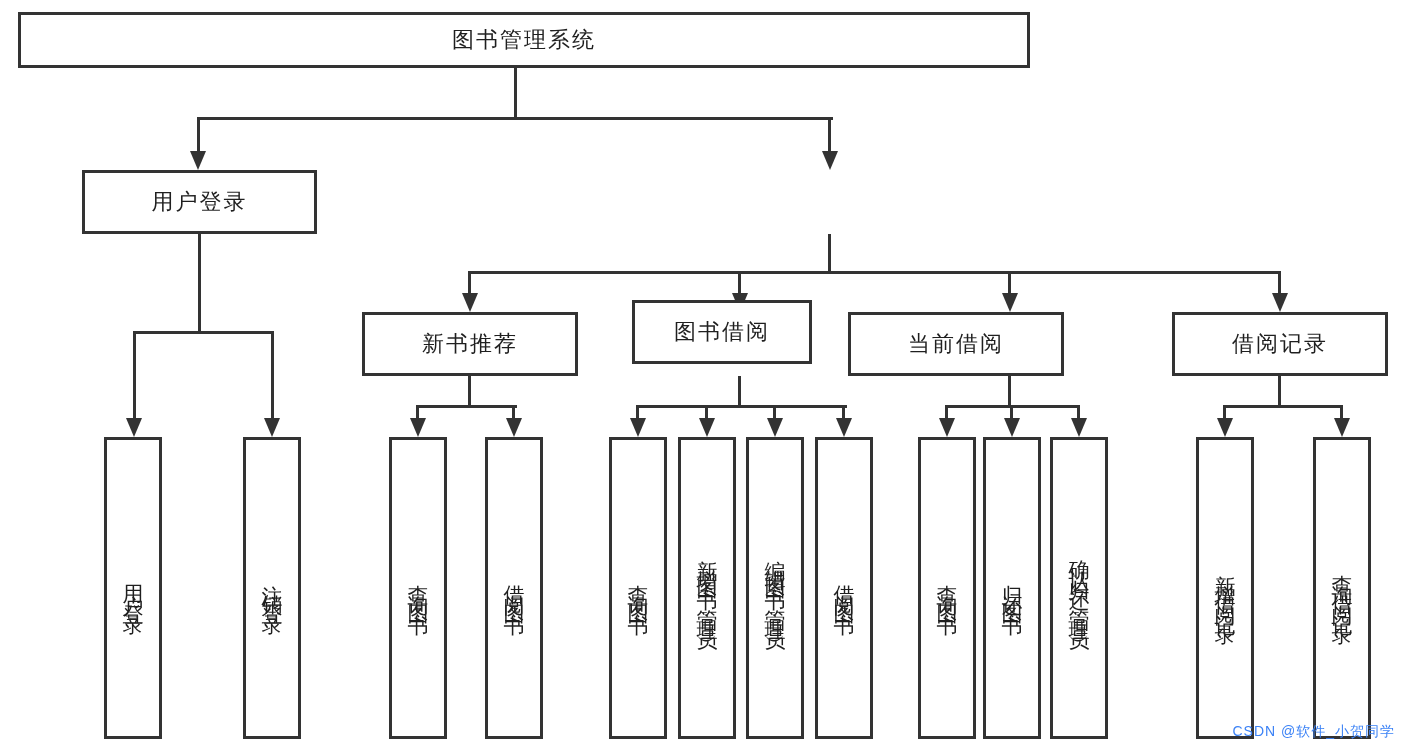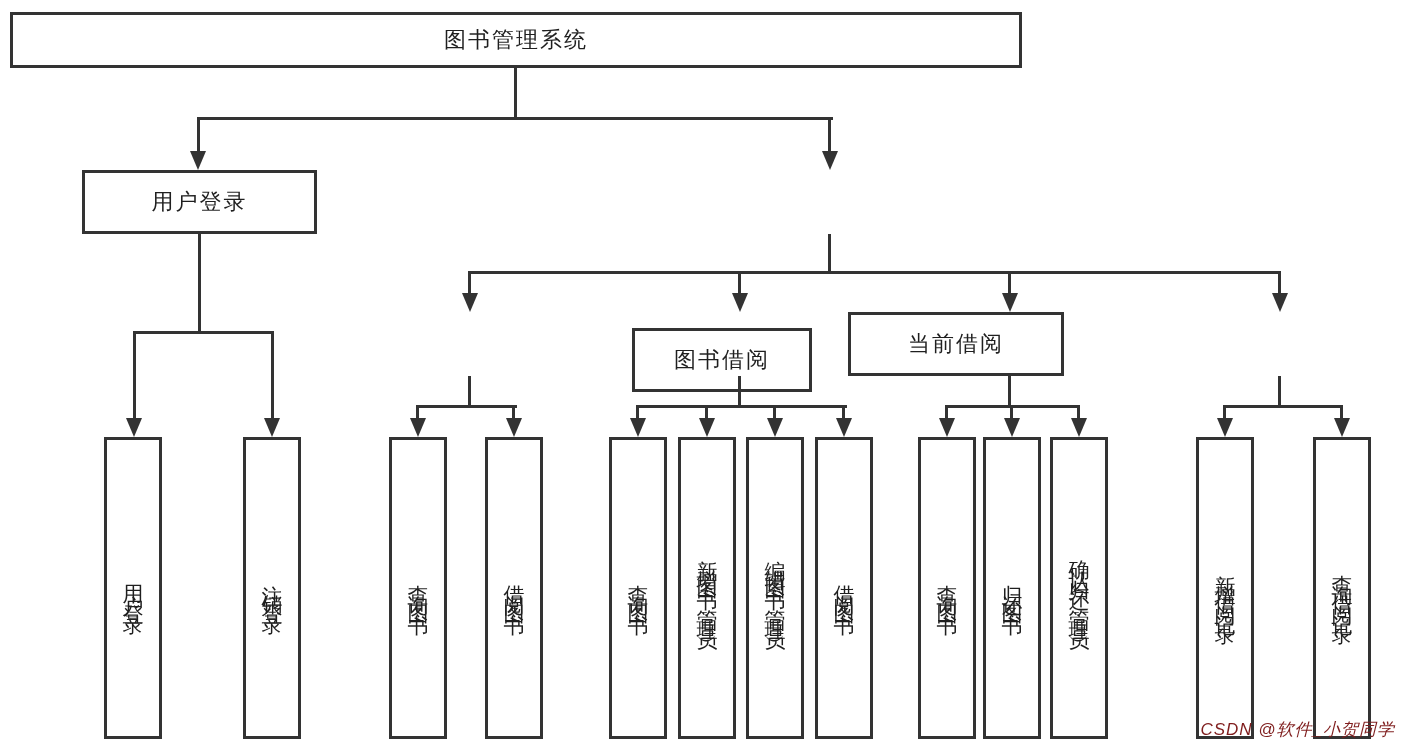--- a/index.html
+++ b/index.html
@@ -19,29 +19,29 @@
   }
   .hl{position:absolute;height:3px;background:#333333;}
   .vl{position:absolute;width:3px;background:#333333;}
   .arr{
     position:absolute;width:0;height:0;
     border-left:8px solid transparent;border-right:8px solid transparent;
     border-top:19px solid #333333;
   }
   .wm{
     position:absolute;right:10px;bottom:6px;
-    color:#7f1d1d;font-size:17px;letter-spacing:1px;font-style:italic;
+    color:#3b82f6;font-size:14px;letter-spacing:1px;
   }
 </style>
 </head>
 <body>
 
 <div class="stage">
 
-  <div class="bx" style="left:10px;top:12px;width:1012px;height:56px">
+  <div class="bx" style="left:18px;top:12px;width:1012px;height:56px">
     <span>图书管理系统</span>
   </div>
 
   <div>
     <div class="vl" style="left:514px;top:65px;height:55px"></div>
     <div class="hl" style="left:197px;top:117px;width:636px"></div>
     <div class="vl" style="left:197px;top:117px;height:36px"></div>
     <div class="arr" style="left:190px;top:151px"></div>
     <div class="vl" style="left:828px;top:117px;height:36px"></div>
     <div class="arr" style="left:822px;top:151px"></div>
@@ -66,25 +66,31 @@
     <div class="vl" style="left:468px;top:271px;height:22px"></div>
     <div class="arr" style="left:462px;top:293px"></div>
     <div class="vl" style="left:738px;top:271px;height:22px"></div>
     <div class="arr" style="left:732px;top:293px"></div>
     <div class="vl" style="left:1008px;top:271px;height:22px"></div>
     <div class="arr" style="left:1002px;top:293px"></div>
     <div class="vl" style="left:1278px;top:271px;height:22px"></div>
     <div class="arr" style="left:1272px;top:293px"></div>
   </div>
 
-  <div class="bx" style="left:632px;top:328px;width:180px;height:64px">
+  <div class="bx" style="left:362px;top:312px;width:216px;height:64px">
+    <span>新书推荐</span>
+  </div>
+  <div class="bx" style="left:632px;top:300px;width:180px;height:64px">
     <span>图书借阅</span>
   </div>
   <div class="bx" style="left:848px;top:312px;width:216px;height:64px">
     <span>当前借阅</span>
+  </div>
+  <div class="bx" style="left:1172px;top:312px;width:216px;height:64px">
+    <span>借阅记录</span>
   </div>
 
   <div>
     <div class="vl" style="left:468px;top:376px;height:32px"></div>
     <div class="hl" style="left:418px;top:405px;width:99px"></div>
     <div class="vl" style="left:416px;top:405px;height:13px"></div>
     <div class="arr" style="left:410px;top:418px"></div>
     <div class="vl" style="left:512px;top:405px;height:13px"></div>
     <div class="arr" style="left:506px;top:418px"></div>
   </div>

